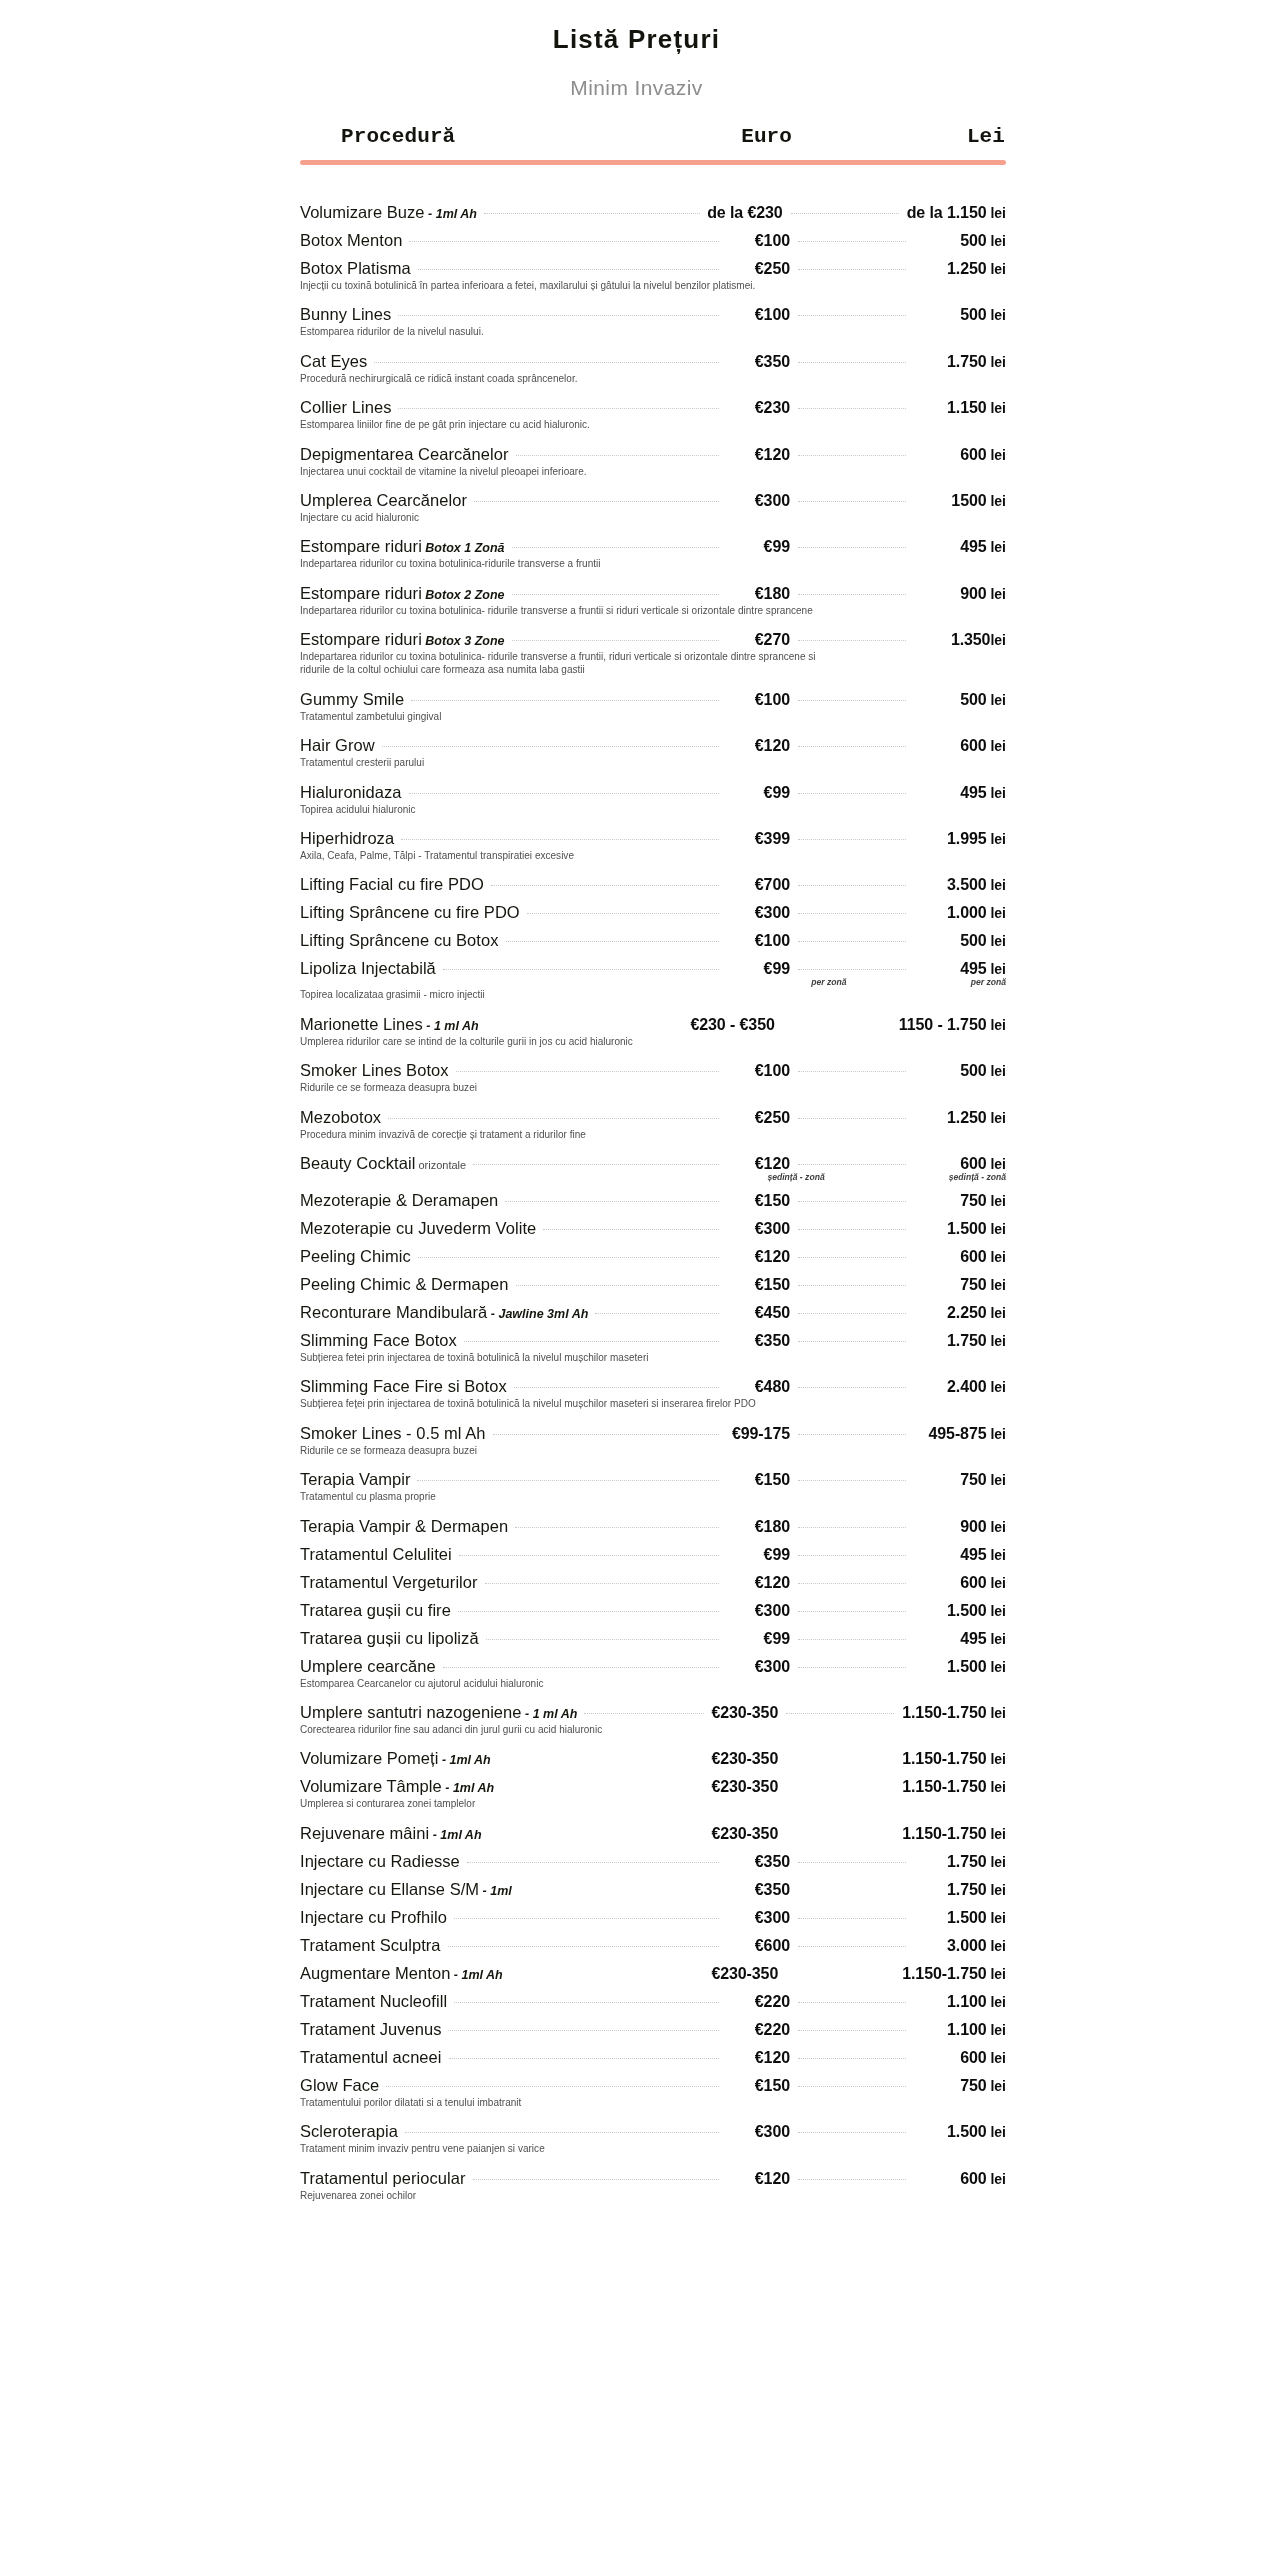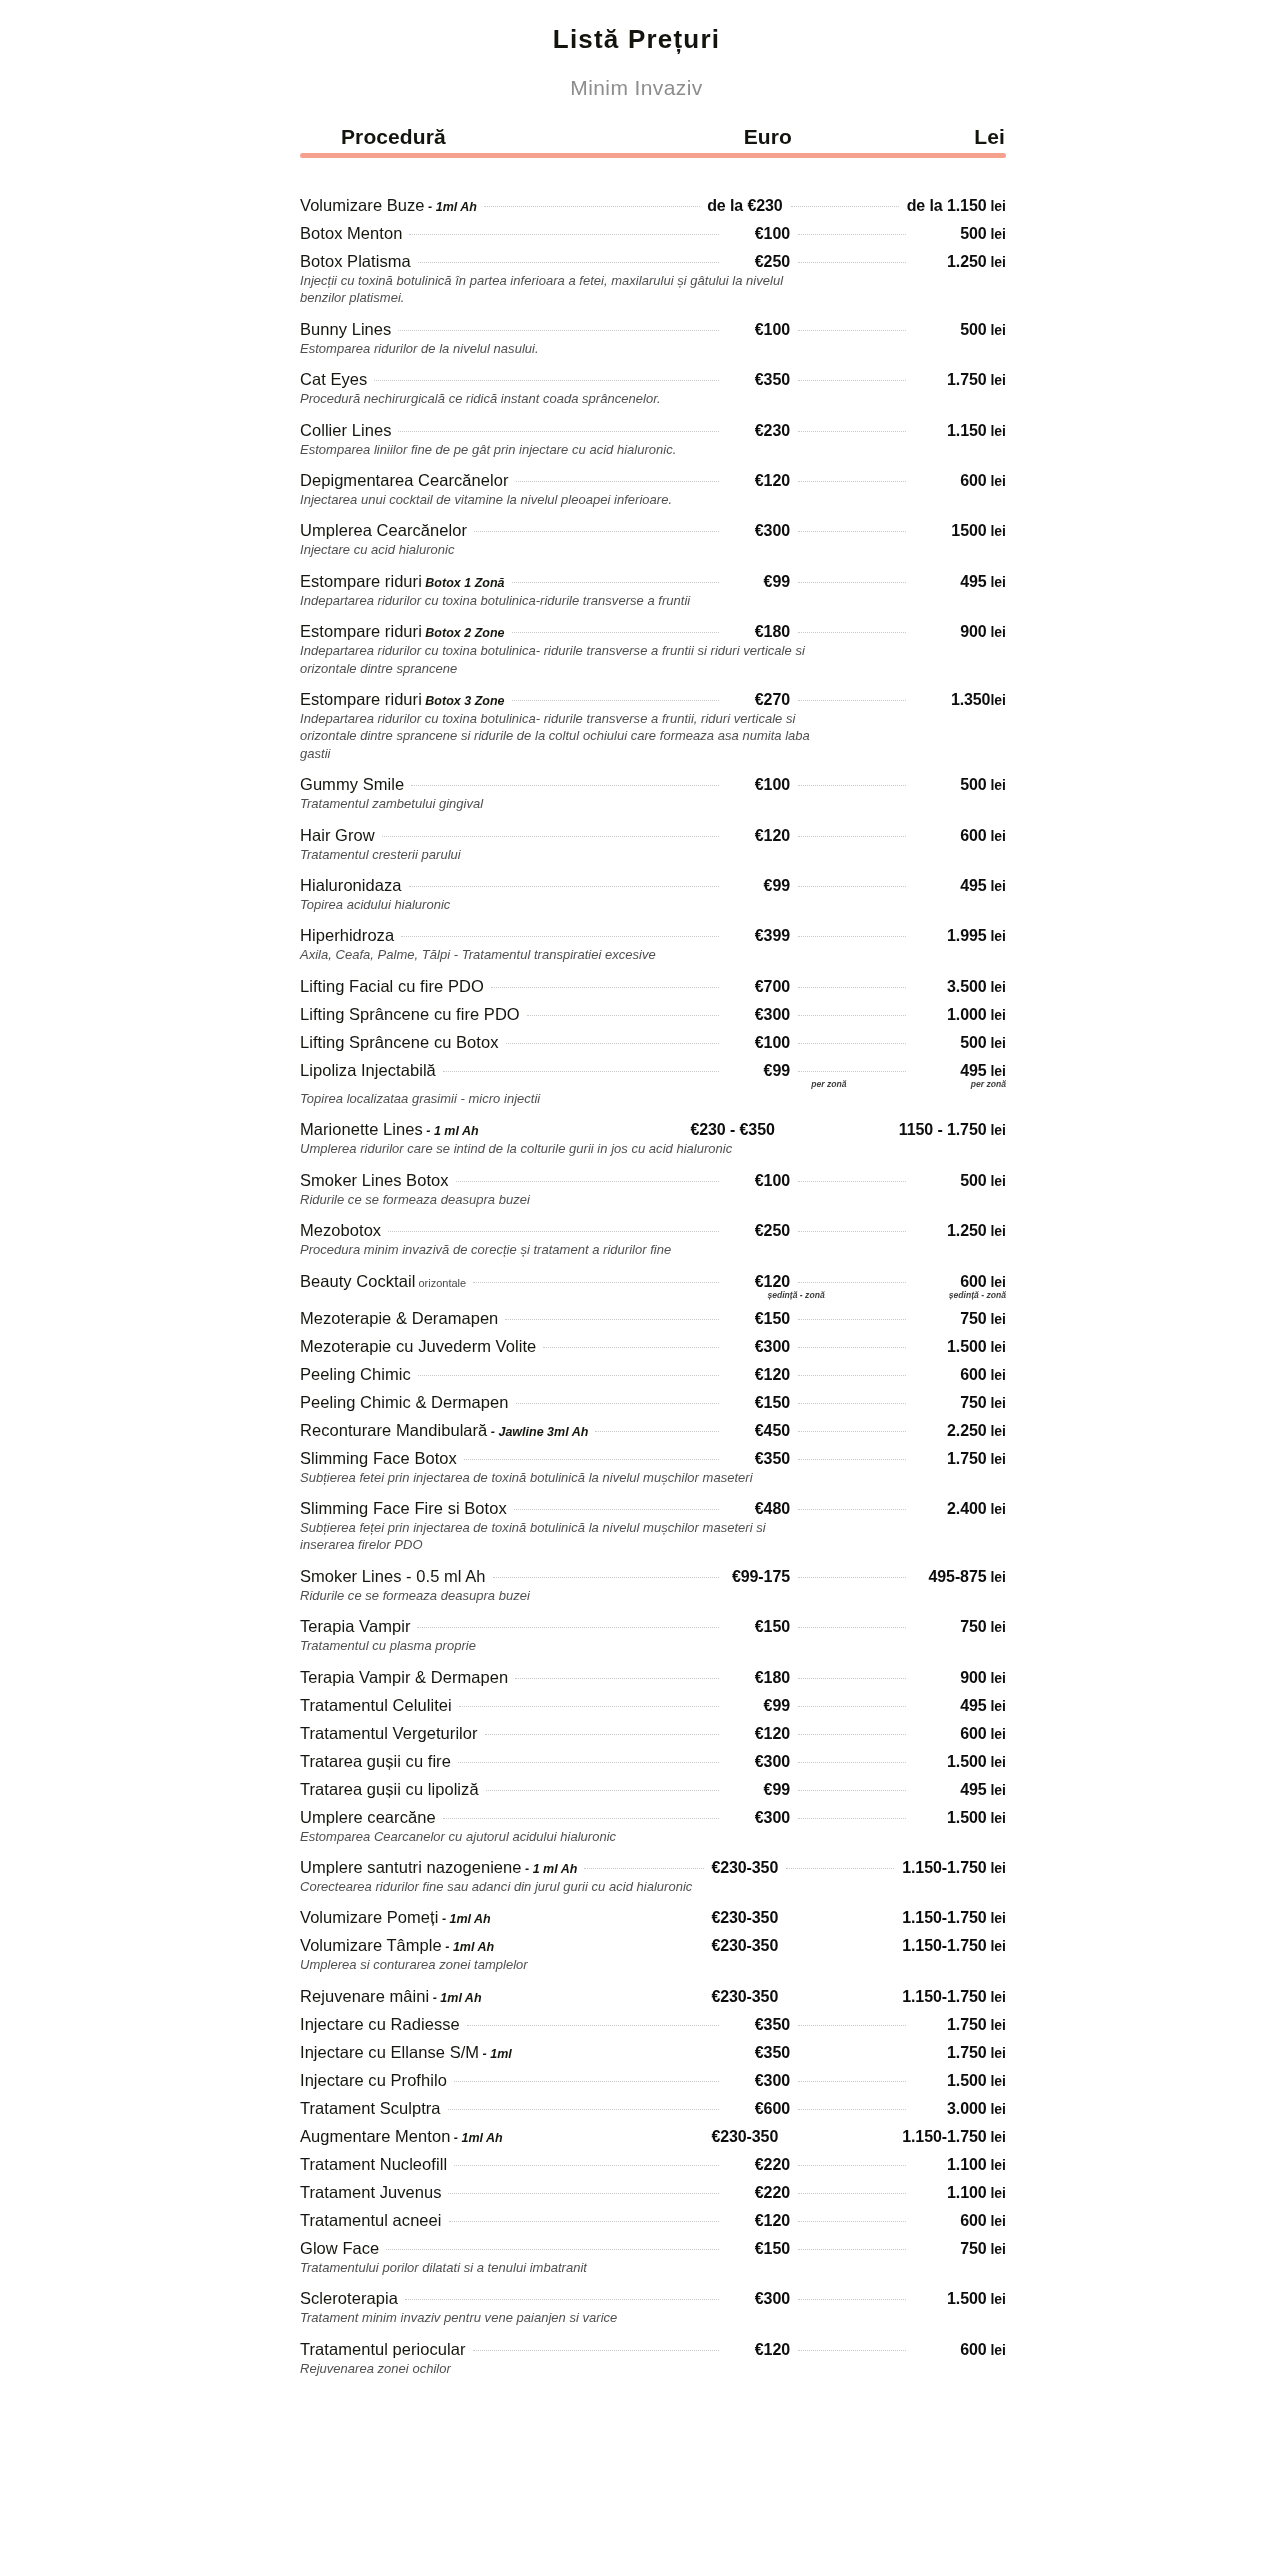--- a/index.html
+++ b/index.html
@@ -48,21 +48,22 @@
   .table {
     width: 706px;
     margin: 0 auto;
     margin-top: 24px;
     margin-left: 300px;
   }
 
   .colhead {
     display: flex;
     align-items: flex-end;
-    padding-bottom: 4px;
+    padding-bottom: 12px;
+    font-family: Liberation Mono, monospace;
   }
   .colhead .ch {
     font-size: 21px;
     font-weight: bold;
     color: #14140f;
     letter-spacing: 0.1px;
   }
   .ch-proc { flex: 0 0 330px; text-align: left; padding-left: 41px;}
   .ch-eur  { flex: 1 1 auto; text-align: right; padding-right: 78px;}
   .ch-lei  { flex: 0 0 136px; text-align: right; padding-right: 1px;}
@@ -149,27 +150,26 @@
     height: 1px;
     margin: 0 8px 4px 8px;
     border-bottom: 1.5px dotted #c9c9c9;
     align-self: flex-end;
     position: relative;
     top: -4px;
   }
   .leader2.blank { border-bottom: none; }
 
   .desc {
-    font-size: 13px;
+    font-size: 10px;
     line-height: 1.34;
     color: #4f4f4f;
     margin-top: 1px;
     max-width: 520px;
     letter-spacing: 0.02px;
-    font-style: italic;
   }
 
   .notes {
     display: flex;
     width: 100%;
     margin-top: -1px;
     font-style: italic;
   }
   .notes .spacer { flex: 1 1 auto; }
   .note {

